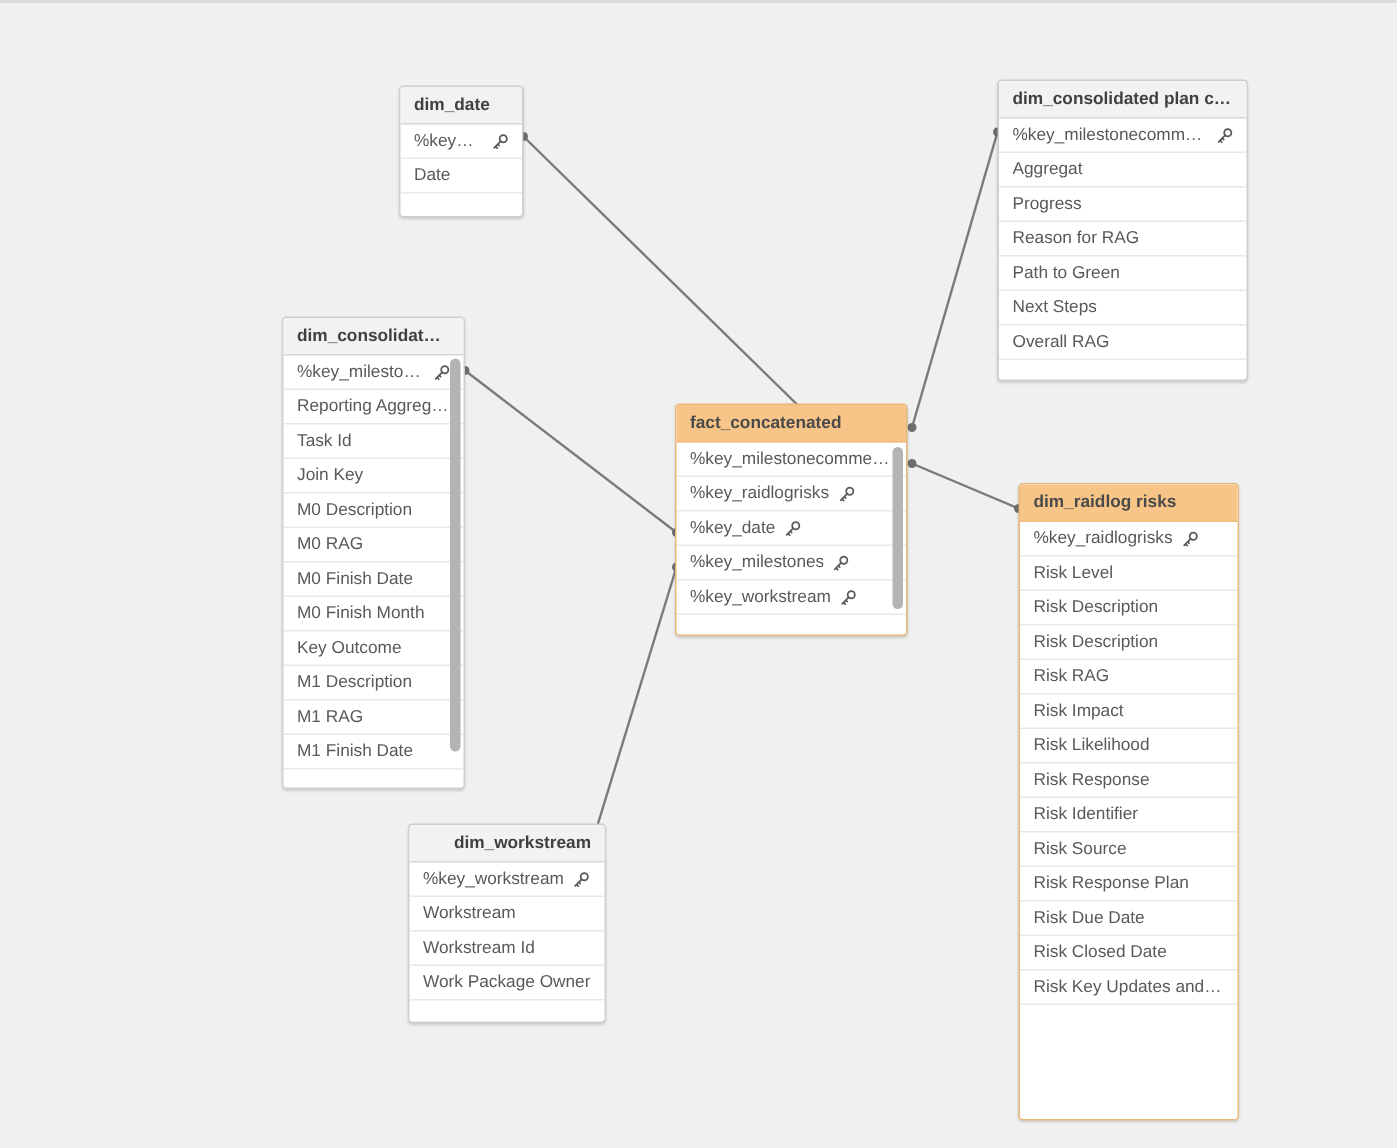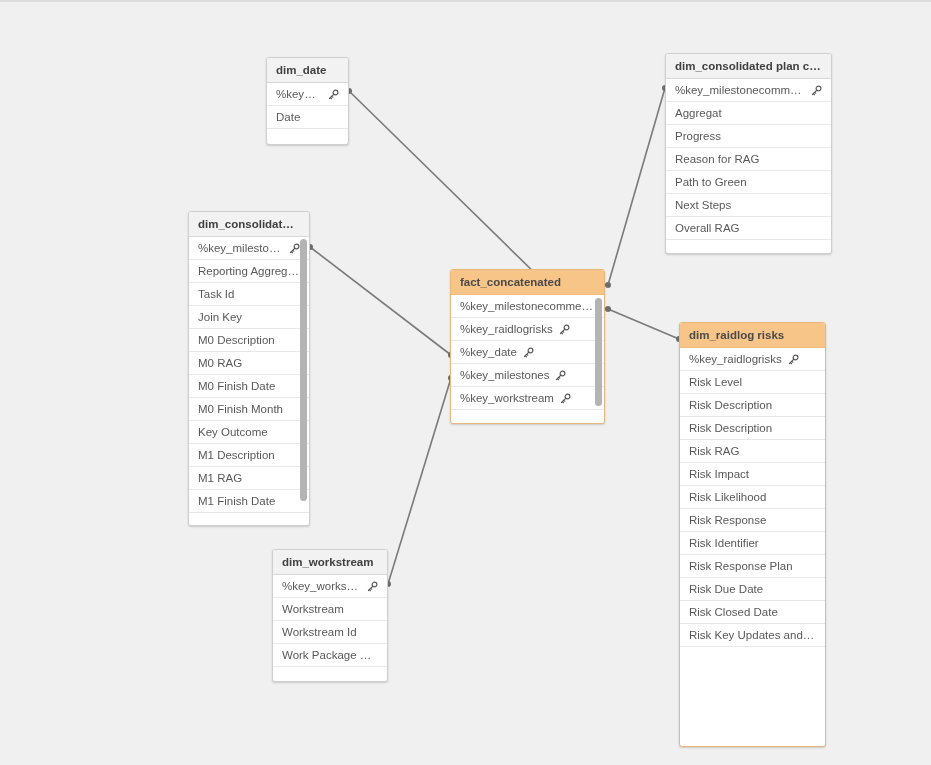--- a/index.html
+++ b/index.html
@@ -314,35 +314,38 @@
         <div class="field-row">
           <span class="field-name">Risk Likelihood</span>
         </div>
         <div class="field-row">
           <span class="field-name">Risk Response</span>
         </div>
         <div class="field-row">
           <span class="field-name">Risk Identifier</span>
         </div>
         <div class="field-row">
+          <span class="field-name">Risk Source</span>
+        </div>
+        <div class="field-row">
           <span class="field-name">Risk Response Plan</span>
         </div>
         <div class="field-row">
           <span class="field-name">Risk Due Date</span>
         </div>
         <div class="field-row">
           <span class="field-name">Risk Closed Date</span>
         </div>
         <div class="field-row">
           <span class="field-name">Risk Key Updates and Notes</span>
         </div>
         <div class="filler-row"></div>
       </div>
     </div>
-    <div class="table-box" style="left: 272px; top: 547px; width: 116px; height: 133px;">
+    <div class="table-box" style="left: 272px; top: 547px; width: 132px; height: 133px; text-align: right;">
       <div class="tbl-header">dim_workstream</div>
       <div class="tbl-body">
         <div class="field-row">
           <span class="field-name">%key_workstream</span>
           <span class="key-icon">
             <svg viewBox="0 0 12 12" width="11" height="11">
               <circle cx="8.2" cy="3.8" r="2.6" fill="none" stroke="#5a5a5a" stroke-width="1.3"></circle>
               <path d="M6.4 5.6 L1.6 10.4 M2.6 9.4 L3.8 10.6 M4.2 7.8 L5.2 8.8" stroke="#5a5a5a" stroke-width="1.3" fill="none" stroke-linecap="round"></path>
             </svg>
           </span>

